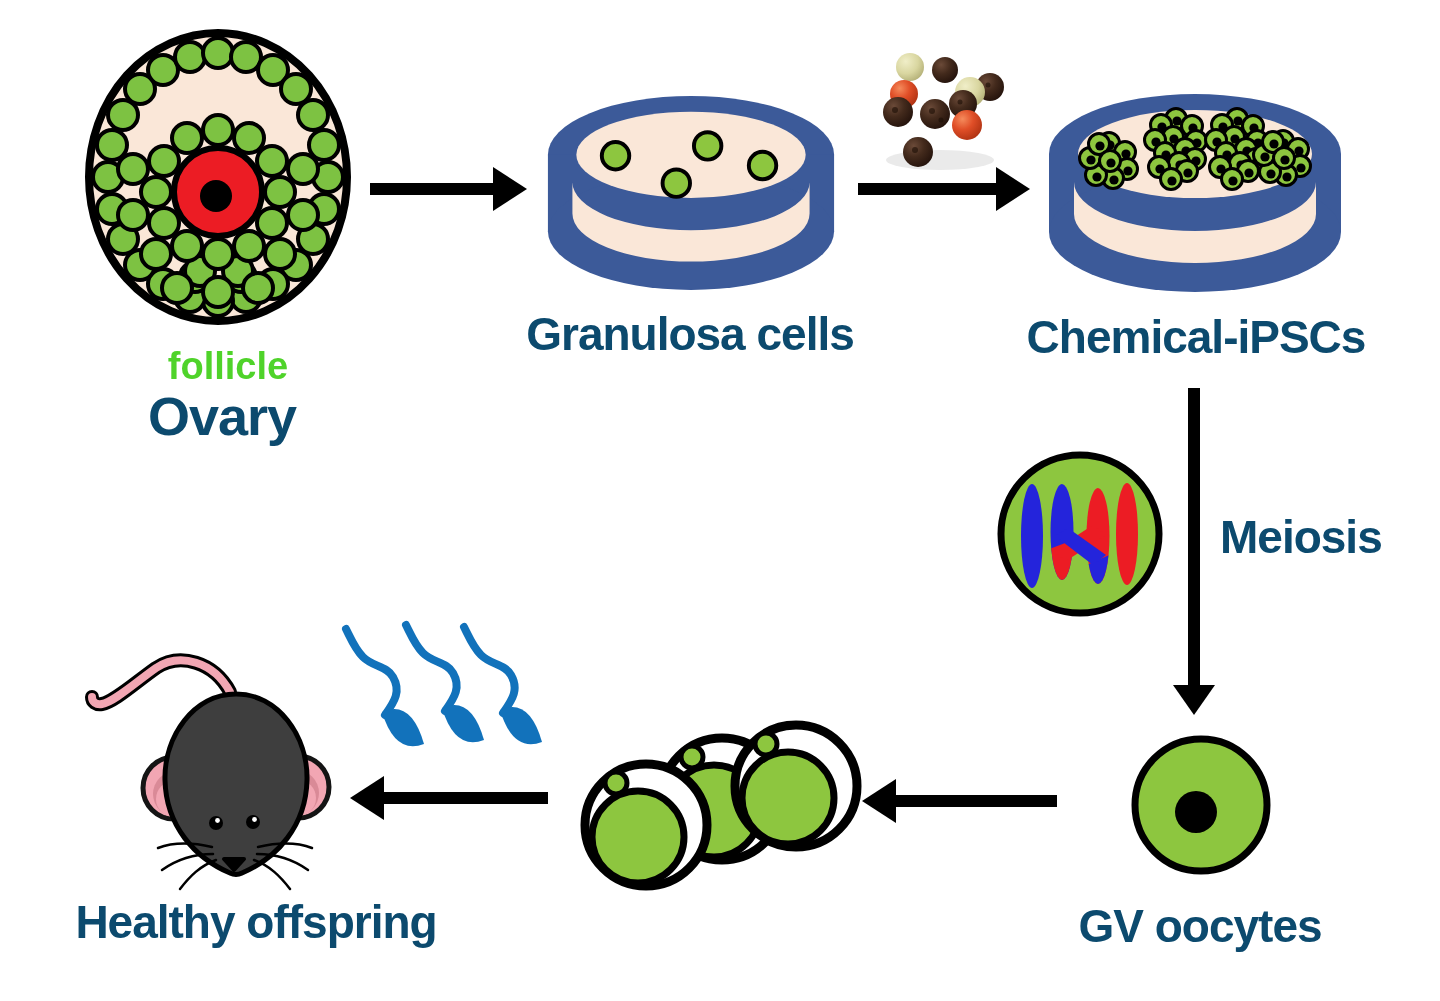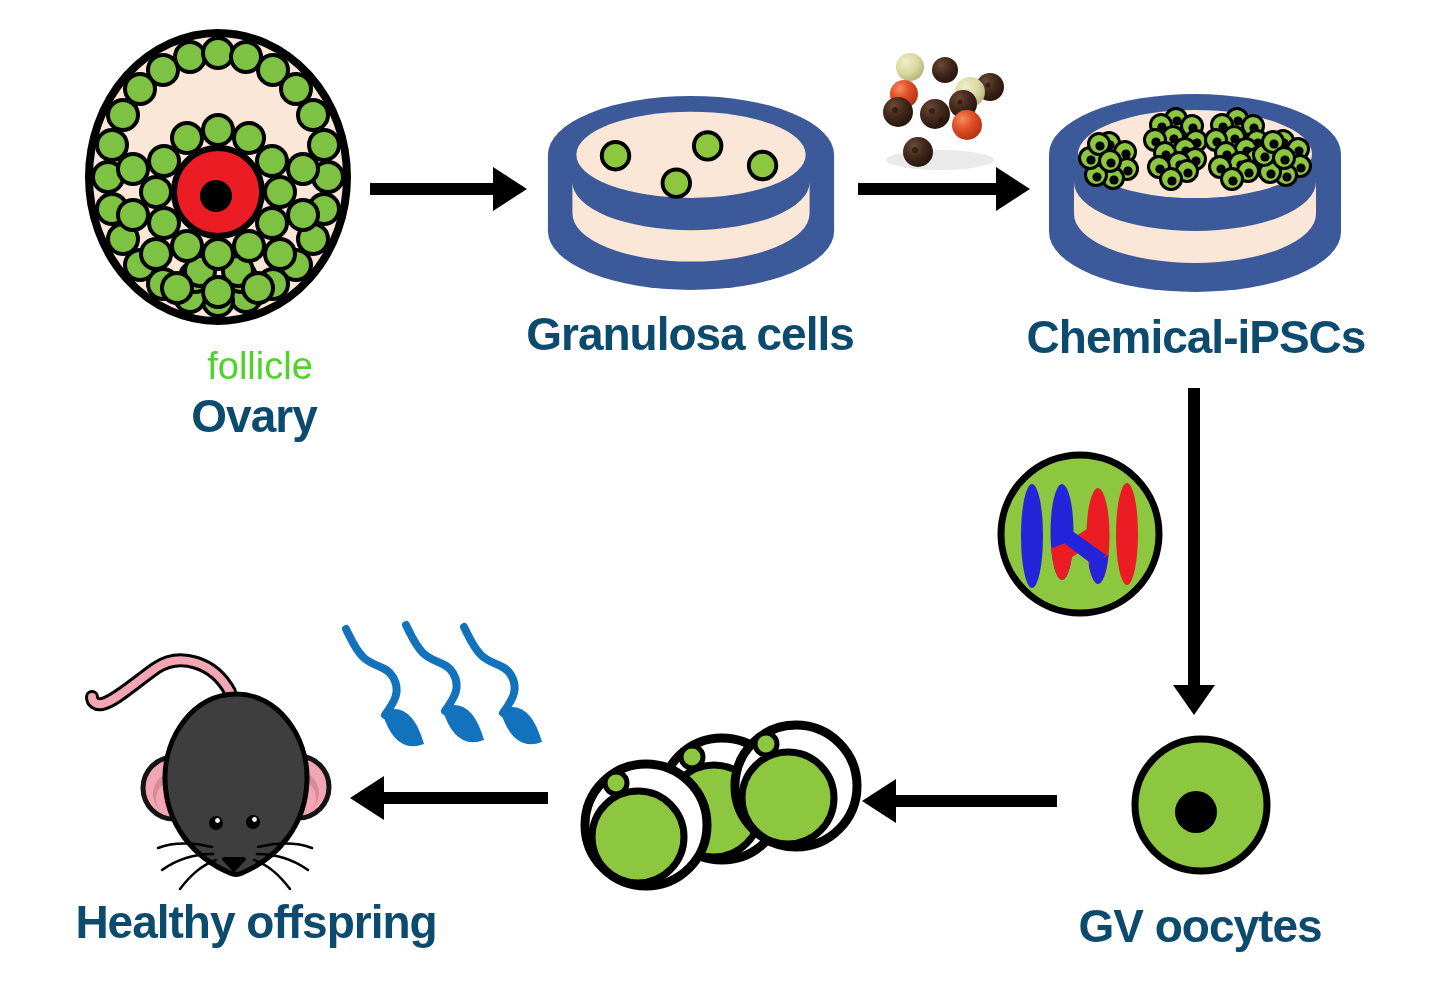--- a/index.html
+++ b/index.html
@@ -5,21 +5,21 @@
   html,body{margin:0;padding:0;background:#fff;}
   .canvas{
     position:relative;width:1440px;height:1001px;background:#FFFFFF;overflow:hidden;
     font-family:"Liberation Sans", sans-serif;
   }
   svg{position:absolute;overflow:visible;}
   .lbl{
     position:absolute;transform:translate(-50%,-50%);
     font-weight:700;font-size:46px;color:#0c4a6e;letter-spacing:-1px;white-space:nowrap;
   }
-  .lbl.small{font-size:38px;font-weight:400;color:#4FD32A;letter-spacing:0;margin-left:32px;}
+  .lbl.small{font-size:38px;font-weight:700;color:#4FD32A;letter-spacing:0;}
   .lbl.meiosis{transform:translate(0,-50%);}
   
   .arrow{position:absolute;}
   .arrow .shaft{position:absolute;background:#000;}
   .arrow .head{position:absolute;width:0;height:0;}
   .ar .shaft{left:0;top:16px;height:12px;right:28px;}
   .ar .head{right:0;top:0;border-top:22px solid transparent;border-bottom:22px solid transparent;border-left:34px solid #000;}
   .al .shaft{left:28px;top:16px;height:12px;right:0;}
   .al .head{left:0;top:0;border-top:22px solid transparent;border-bottom:22px solid transparent;border-right:34px solid #000;}
   .ad .shaft{left:15px;top:0;width:12px;bottom:26px;}
@@ -98,21 +98,21 @@
       <use href="#gcell" x="84" y="135"></use>
       <use href="#gcell" x="107" y="112"></use>
     <use href="#gcell" x="138" y="104"></use>
       <use href="#gcell" x="169" y="112"></use>
       <use href="#gcell" x="192" y="135"></use>
 
     <circle cx="138" cy="166" r="44" fill="#EC1C24" stroke="#000" stroke-width="6"></circle>
     <circle cx="136" cy="170" r="16" fill="#000"></circle>
   </svg>
   <div class="lbl small" style="left:228px;top:366px;">follicle</div>
-  <div class="lbl" style="left:222px;top:416px;font-size:46px;margin-left:32px;">Ovary</div>
+  <div class="lbl" style="left:222px;top:416px;font-size:54px;">Ovary</div>
 
   <div class="arrow ar" style="left:370px;top:167px;width:157px;height:44px;">
     <div class="shaft"></div>
       <div class="head"></div>
   </div>
 
   <svg style="left:544px;top:88px;" width="294" height="208" viewBox="0 0 300 212">
     <ellipse class="dishblue" cx="150" cy="68" rx="146" ry="60"></ellipse>
     <rect class="dishblue" x="4" y="68" width="292" height="78"></rect>
     <ellipse class="dishblue" cx="150" cy="146" rx="146" ry="60"></ellipse>
@@ -254,20 +254,21 @@
     <path d="M50,103 L90,88 L90,140 L50,140 Z" fill="#EC1C24" clip-path="url(#clipE2)"></path>
     <path d="M86,120 L122,104 L122,145 L86,145 Z" fill="#2424DB" clip-path="url(#clipE3)"></path>
     <path d="M99,77 L112,87 L72,113 L59,103 Z" fill="#EC1C24"></path>
     <path d="M61,88 L74,80 L112,107 L99,117 Z" fill="#2424DB"></path>
   </svg>
 
   <div class="arrow ad" style="left:1173px;top:388px;width:42px;height:327px;">
     <div class="shaft"></div>
       <div class="head"></div>
   </div>
+  <div class="lbl meiosis" style="left:1220px;top:537px;">Meiosis</div>
 
   <svg style="left:1128px;top:732px;" width="146" height="146" viewBox="0 0 146 146">
     <circle cx="73" cy="73" r="66" fill="#8DC63F" stroke="#000" stroke-width="7"></circle>
     <circle cx="68" cy="80" r="21" fill="#000"></circle>
   </svg>
   <div class="lbl" style="left:1200px;top:926px;">GV oocytes</div>
 
   <div class="arrow al" style="left:862px;top:779px;width:195px;height:44px;">
     <div class="shaft"></div>
       <div class="head"></div>

